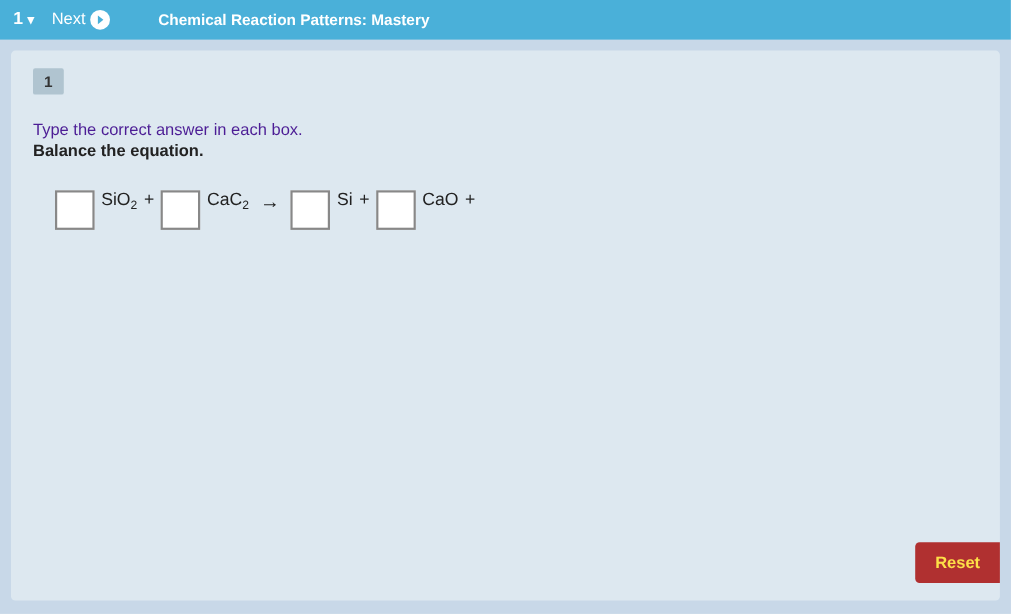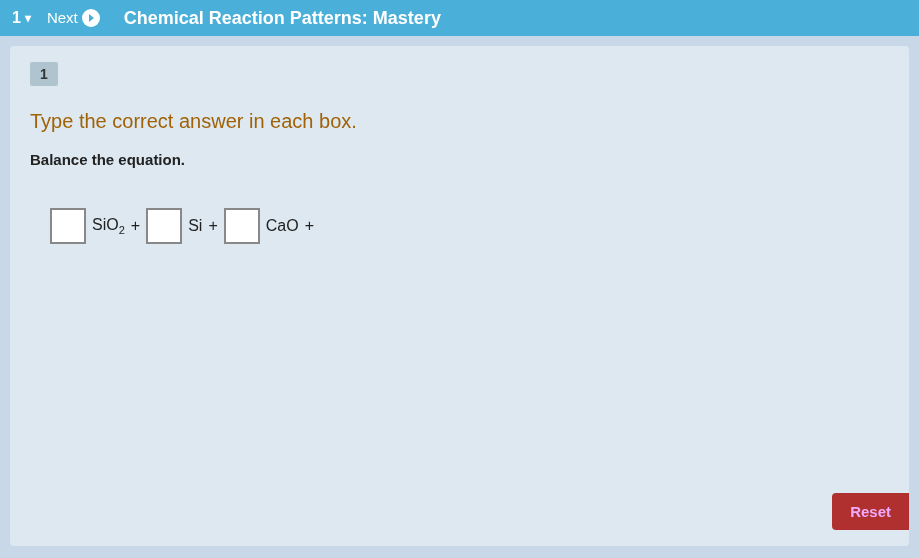--- a/index.html
+++ b/index.html
@@ -63,23 +63,23 @@
     .next-icon::after {
       content: '';
       border-left: 5px solid #4ab0d9;
       border-top: 4px solid transparent;
       border-bottom: 4px solid transparent;
       margin-left: 2px;
     }
 
     .top-bar-title {
       color: #fff;
-      font-size: 18px;
-      font-weight: bold;
-      margin-left: 8px;
+      font-size: 14px;
+      font-weight: bold;
+      margin-left: 28px;
     }
 
     
     .content-area {
       background: #dde8f0;
       margin: 10px;
       border-radius: 4px;
       padding: 16px 20px;
       min-height: 500px;
       position: relative;
@@ -93,30 +93,30 @@
       align-items: center;
       justify-content: center;
       font-size: 14px;
       font-weight: bold;
       color: #333;
       border-radius: 2px;
       margin-bottom: 24px;
     }
 
     .instruction-text {
-      font-size: 20px;
-      color: #a16207;
-      margin-bottom: 18px;
+      font-size: 15px;
+      color: #4c1d95;
+      margin-bottom: 2px;
     }
 
     .balance-label {
       font-size: 15px;
       font-weight: bold;
       color: #222;
-      margin-bottom: 40px;
+      margin-bottom: 27px;
     }
 
     
     .equation-row {
       display: flex;
       align-items: center;
       gap: 6px;
       flex-wrap: wrap;
       margin-top: 10px;
       margin-left: 20px;
@@ -125,21 +125,21 @@
     .eq-box {
       width: 36px;
       height: 36px;
       border: 2px solid #888;
       background: #fff;
       display: inline-block;
     }
 
     .eq-term {
       display: flex;
-      align-items: center;
+      align-items: flex-start;
       gap: 6px;
     }
 
     .eq-text {
       font-size: 16px;
       color: #222;
     }
 
     
     sub {
@@ -156,21 +156,21 @@
       font-size: 16px;
       color: #222;
     }
 
     
     .reset-btn {
       position: absolute;
       bottom: 16px;
       right: 0px;
       background: #b03030;
-      color: #f0abfc;
+      color: #fde047;
       border: none;
       padding: 10px 18px;
       font-size: 15px;
       font-weight: bold;
       cursor: pointer;
       border-radius: 4px 0 0 4px;
     }
   </style>
 </head>
 <body>
@@ -195,20 +195,25 @@
   <p class="balance-label">Balance the equation.</p>
 
   <div class="equation-row">
 
     <div class="eq-term">
       <input class="eq-box" type="text" maxlength="2" style="">
       <span class="eq-text">SiO<sub>2</sub></span>
       <span class="plus-text">+</span>
     </div>
 
+    <div class="eq-term">
+      <input class="eq-box" type="text" maxlength="2" style="">
+      <span class="eq-text">CaC<sub>2</sub></span>
+      <span class="arrow-text">→</span>
+    </div>
 
     <div class="eq-term">
       <input class="eq-box" type="text" maxlength="2" style="">
       <span class="eq-text">Si</span>
       <span class="plus-text">+</span>
     </div>
 
     <div class="eq-term">
       <input class="eq-box" type="text" maxlength="2" style="">
       <span class="eq-text">CaO</span>

